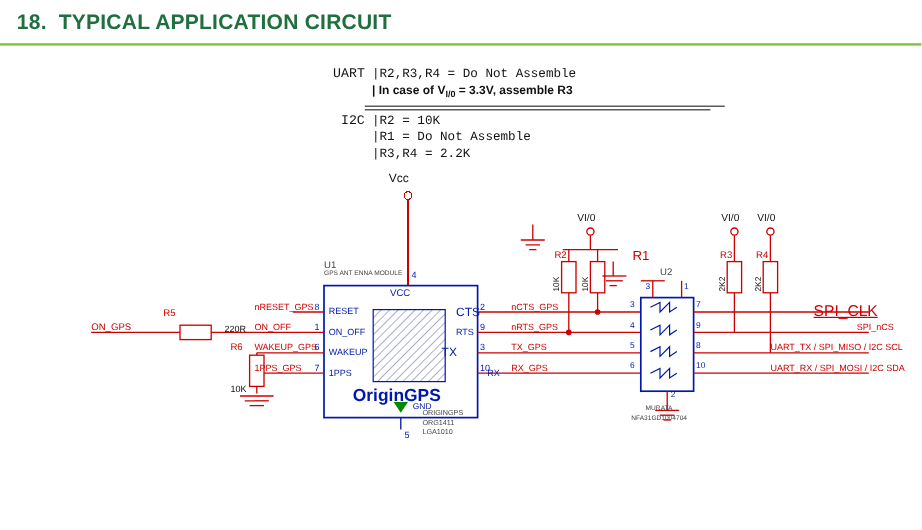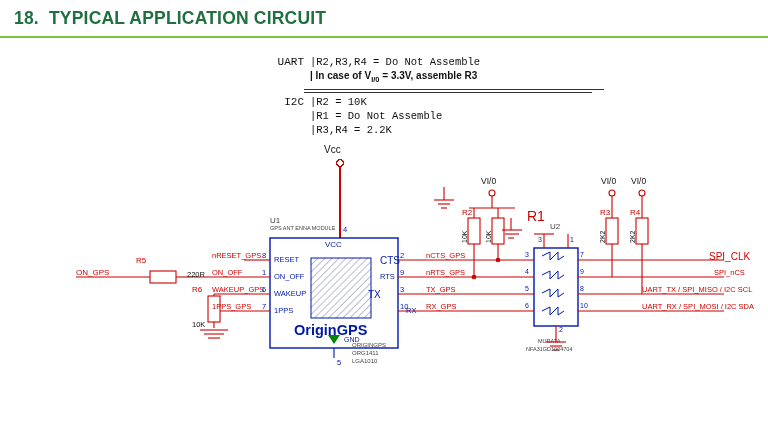--- a/index.html
+++ b/index.html
@@ -308,21 +308,21 @@
     <div class="lbl" style="left:386px; top:172px; font-size:7.5px; color:#0018a8;">10</div>
 
     
     <div class="lbl" style="left:412px; top:121px; font-size:7.5px; color:#cc0000;">nCTS_GPS</div>
     <div class="lbl" style="left:412px; top:138px; font-size:7.5px; color:#cc0000;">nRTS_GPS</div>
     <div class="lbl" style="left:412px; top:155px; font-size:7.5px; color:#cc0000;">TX_GPS</div>
     <div class="lbl" style="left:412px; top:172px; font-size:7.5px; color:#cc0000;">RX_GPS</div>
 
     
     <div class="lbl" style="left:448px; top:78px; font-size:8px; color:#cc0000;">R2</div>
-    <div class="lbl" style="left:472px; top:78px; font-size:14px; color:#cc0000;padding-left:41px;">R1</div>
+    <div class="lbl" style="left:472px; top:78px; font-size:11px; color:#cc0000;padding-left:41px;">R1</div>
     <div class="lbl" style="left:447px; top:113px; font-size:7px; color:#111; transform:rotate(-90deg); transform-origin:left top;">10K</div>
     <div class="lbl" style="left:471px; top:113px; font-size:7px; color:#111; transform:rotate(-90deg); transform-origin:left top;">10K</div>
     <div class="lbl" style="left:586px; top:78px; font-size:8px; color:#cc0000;">R3</div>
     <div class="lbl" style="left:616px; top:78px; font-size:8px; color:#cc0000;">R4</div>
     <div class="lbl" style="left:585px; top:113px; font-size:7px; color:#111; transform:rotate(-90deg); transform-origin:left top;">2K2</div>
     <div class="lbl" style="left:615px; top:113px; font-size:7px; color:#111; transform:rotate(-90deg); transform-origin:left top;">2K2</div>
 
     
     <div class="lbl" style="left:536px; top:92px; font-size:8px; color:#444;">U2</div>
     <div class="lbl" style="left:524px; top:106px; font-size:7px; color:#0018a8;">3</div>
@@ -333,21 +333,21 @@
     <div class="lbl" style="left:511px; top:172px; font-size:7px; color:#0018a8;">6</div>
     <div class="lbl" style="left:566px; top:121px; font-size:7px; color:#0018a8;">7</div>
     <div class="lbl" style="left:566px; top:138px; font-size:7px; color:#0018a8;">9</div>
     <div class="lbl" style="left:566px; top:155px; font-size:7px; color:#0018a8;">8</div>
     <div class="lbl" style="left:566px; top:172px; font-size:7px; color:#0018a8;">10</div>
     <div class="lbl" style="left:545px; top:196px; font-size:7px; color:#0018a8;">2</div>
     <div class="lbl" style="left:524px; top:208px; font-size:5.5px; color:#444;">MURATA</div>
     <div class="lbl" style="left:512px; top:216px; font-size:5.5px; color:#444;">NFA31GD1004704</div>
 
     
-    <div class="lbl" style="left:695px; top:121px; font-size:10px; color:#cc0000;">SPI_CLK</div>
+    <div class="lbl" style="left:664px; top:121px; font-size:13px; color:#cc0000;text-decoration:underline;">SPI_CLK</div>
     <div class="lbl" style="left:700px; top:138px; font-size:7.5px; color:#cc0000;">SPI_nCS</div>
     <div class="lbl" style="left:628px; top:155px; font-size:7.5px; color:#cc0000;">UART_TX / SPI_MISO / I2C SCL</div>
     <div class="lbl" style="left:628px; top:172px; font-size:7.5px; color:#cc0000;">UART_RX / SPI_MOSI / I2C SDA</div>
 
     
     <div class="lbl" style="left:280px; top:192px; font-size:14.5px; font-weight:bold; color:#0018a8;">
       <span>OriginGPS</span>
     </div>
     <div class="lbl" style="left:330px; top:206px; font-size:7px; color:#0018a8;">GND</div>
     <div class="lbl" style="left:323px; top:228px; font-size:7.5px; color:#0018a8;">5</div>

